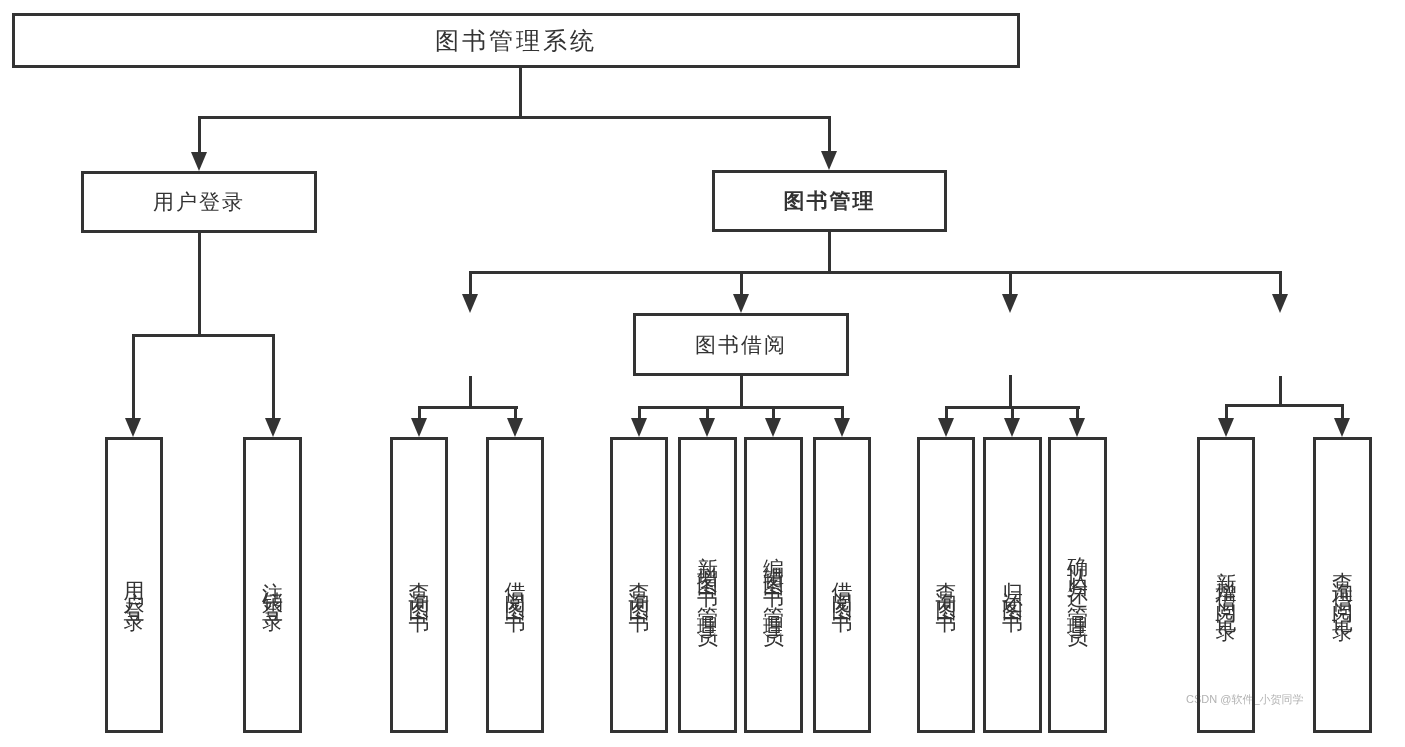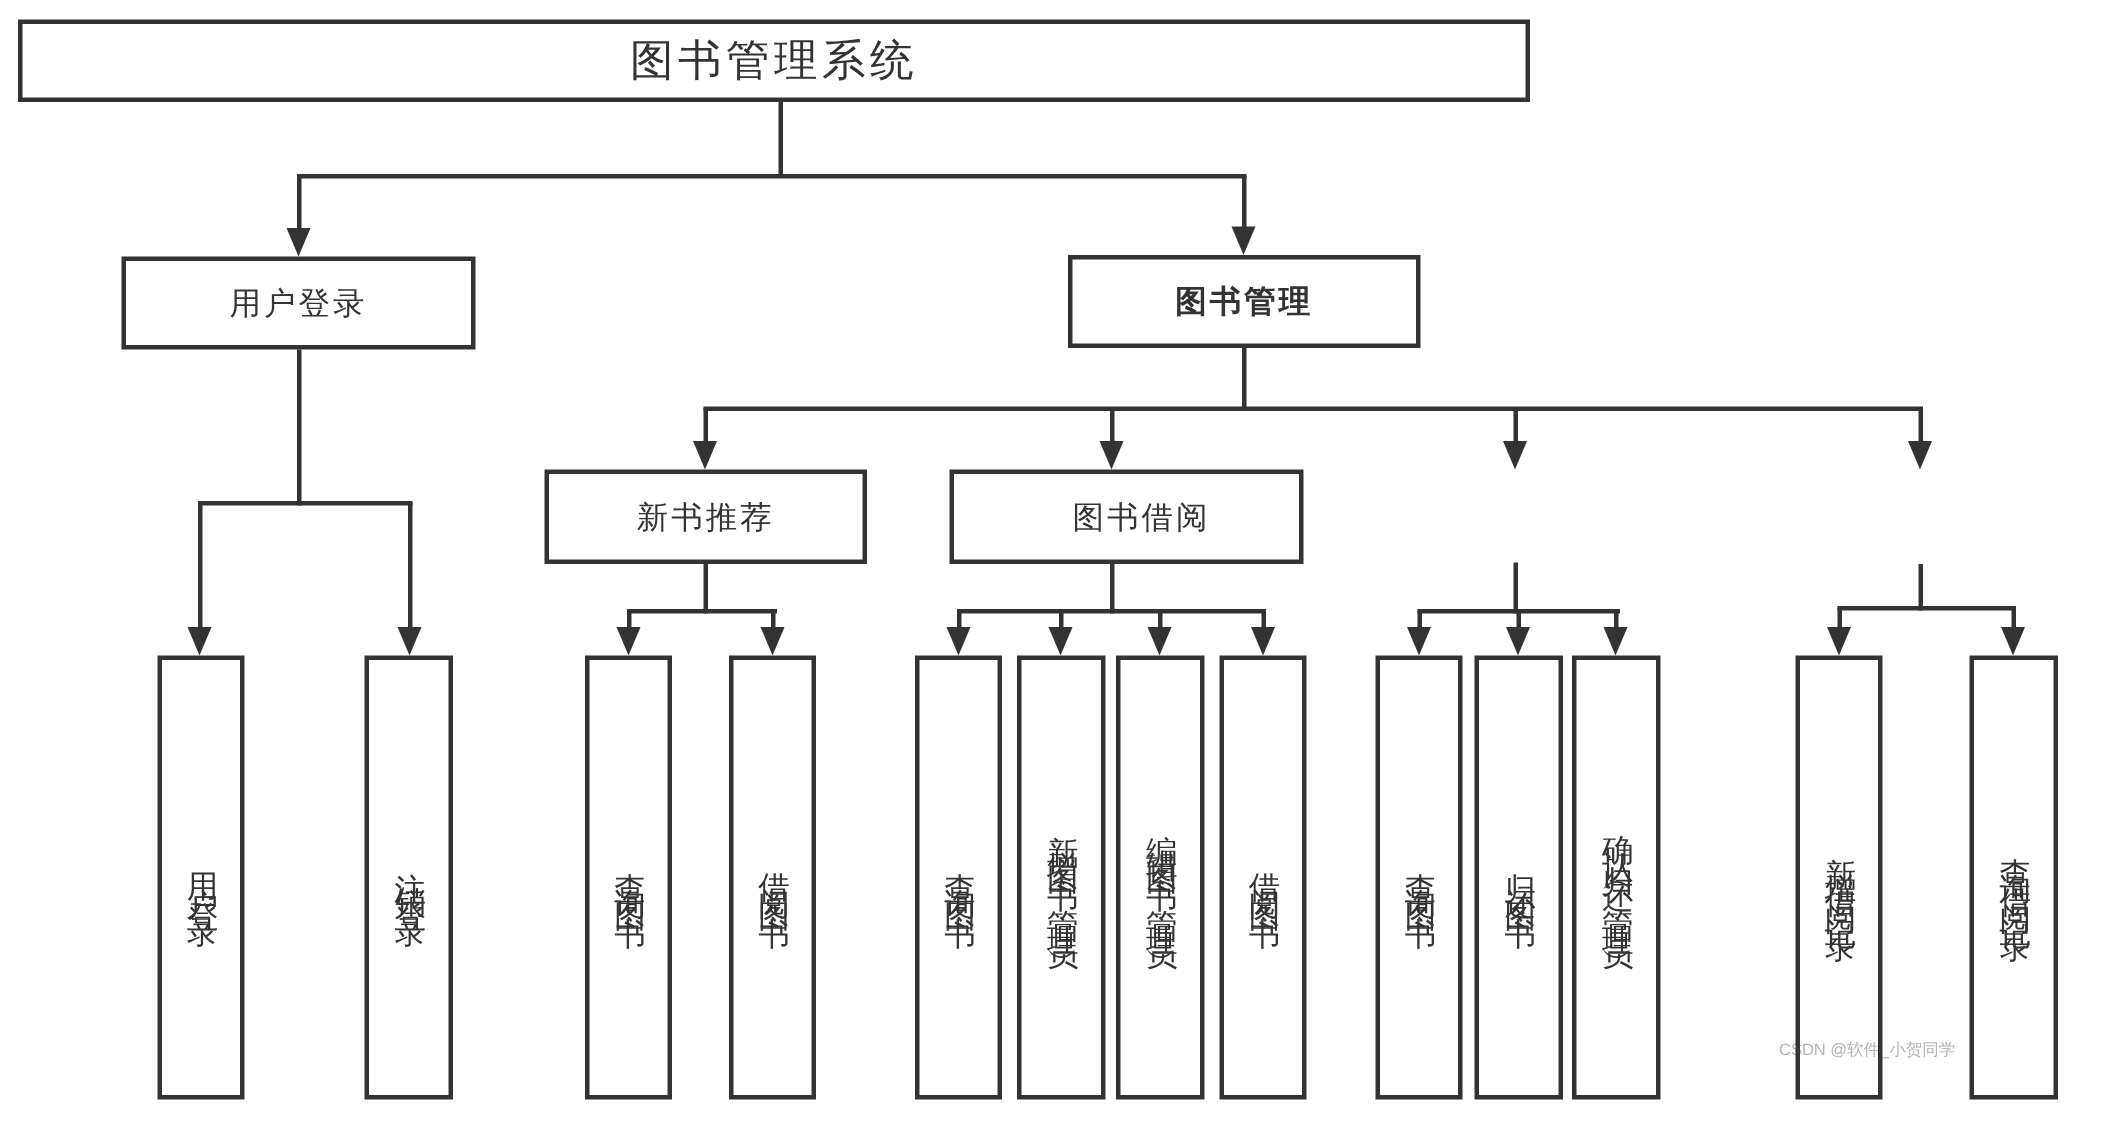--- a/index.html
+++ b/index.html
@@ -53,35 +53,32 @@
     white-space:nowrap;
   }
 </style>
 </head>
 <body>
 
 <div id="canvas">
 
   <div class="watermark">CSDN @软件_小贺同学</div>
 
-  <div class="hbox" style="left:12px;top:13px;width:1002px;height:49px;font-size:29px;letter-spacing:3px;">
+  <div class="hbox" style="left:12px;top:13px;width:1002px;height:49px;font-size:24px;letter-spacing:3px;">
     <span>图书管理系统</span>
   </div>
 
   <div class="hbox" style="left:81px;top:171px;width:230px;height:56px;">
     <span>用户登录</span>
   </div>
   <div class="hbox" style="left:712px;top:170px;width:229px;height:56px;font-weight:bold;">
     <span>图书管理</span>
   </div>
 
-  <div class="hbox" style="left:363px;top:313px;width:209px;height:57px;">
-    <span>新书推荐</span>
-  </div>
-  <div class="hbox" style="left:633px;top:313px;width:210px;height:57px;padding-left:20px;">
+  <div class="hbox" style="left:633px;top:313px;width:210px;height:57px;">
     <span>图书借阅</span>
   </div>
 
   <div class="vbox" style="left:105px;width:52px;">
     <span>用户登录</span>
   </div>
   <div class="vbox" style="left:243px;width:53px;">
     <span>注销登录</span>
   </div>
 

